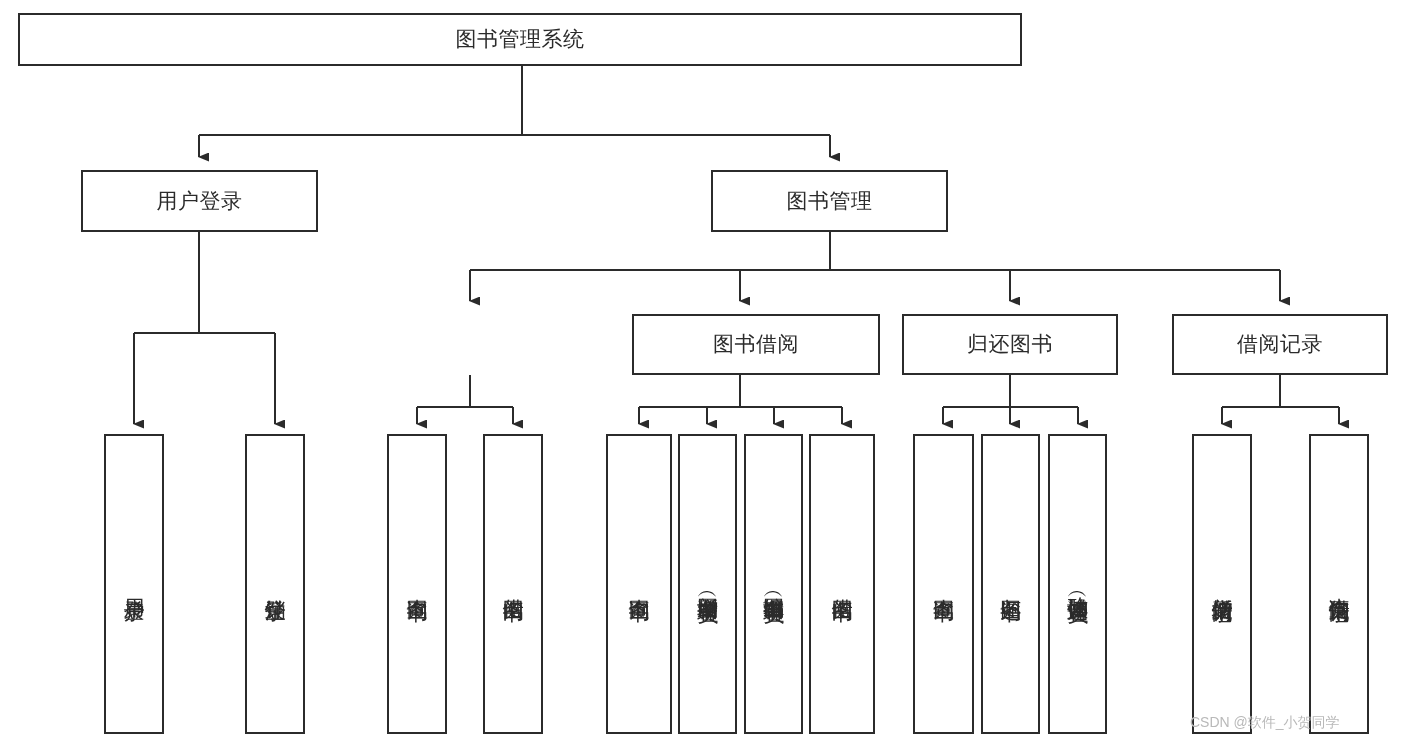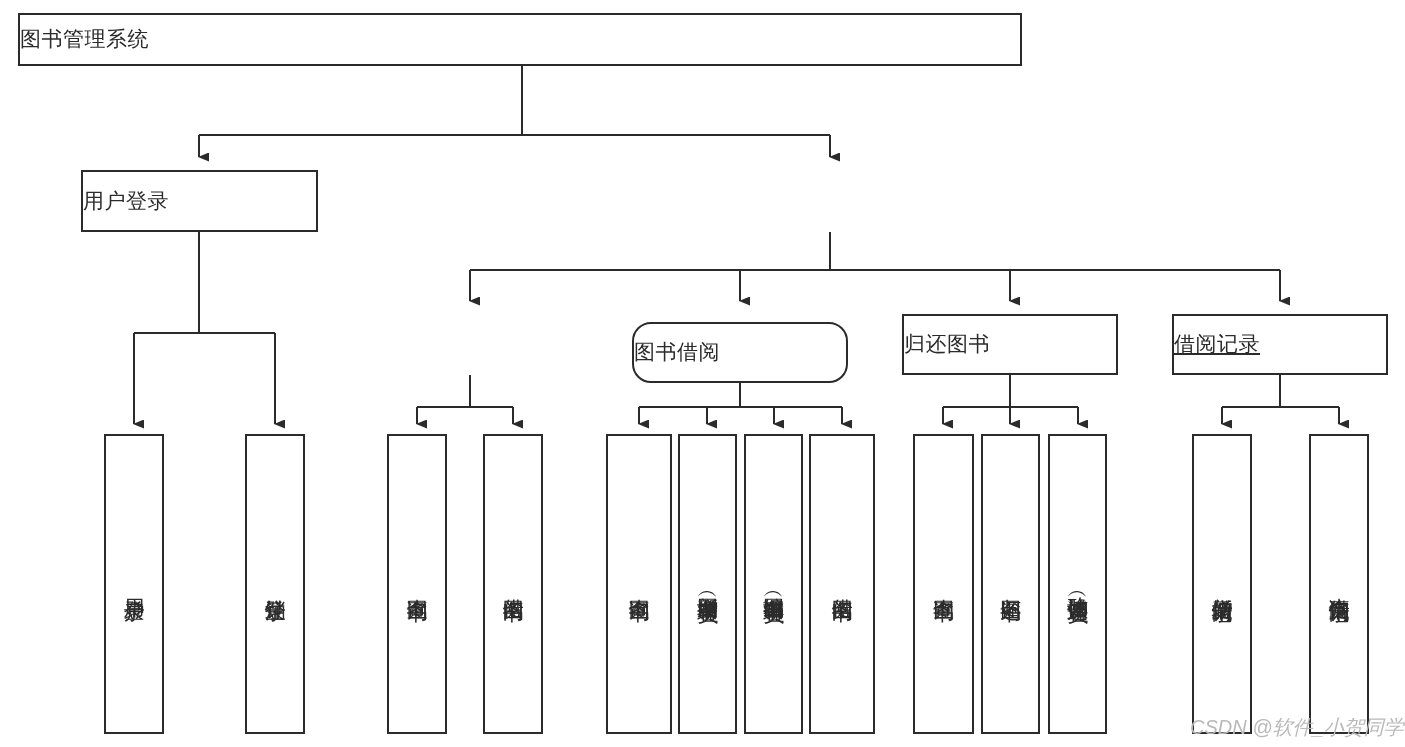--- a/index.html
+++ b/index.html
@@ -26,20 +26,21 @@
     width: 1405px;
     height: 747px;
   }
   .node {
     position: absolute;
     box-sizing: border-box;
     background: #ffffff;
     border: 2px solid #2b2b2b;
     display: flex;
     align-items: center;
+    justify-content: center;
     color: #2b2b2b;
   }
   .node-label {
     display: block;
     text-align: center;
     line-height: 1.18;
     letter-spacing: 0.5px;
     color: #2b2b2b;
     font-weight: 400;
   }
@@ -59,24 +60,23 @@
     white-space: nowrap;
   }
   .node.root .node-label { font-size: 21px; }
   .node.lvl1 .node-label { font-size: 21px; }
   .node.lvl2 .node-label { font-size: 21px; }
   .node.leaf .node-label { font-size: 21px; }
 
   .watermark {
     position: absolute;
     color: #b9b9b9;
-    font-size: 20px;
+    font-size: 14px;
     white-space: nowrap;
     user-select: none;
-    font-style: italic;
   }
 </style>
 </head>
 <body>
 
 <div id="diagram-root">
 
   <svg class="edges" viewBox="0 0 1405 747" xmlns="http://www.w3.org/2000/svg">
     <defs>
       <marker id="arrowhead" markerWidth="9" markerHeight="11" refX="4.5" refY="10" orient="auto" markerUnits="userSpaceOnUse">
@@ -128,31 +128,34 @@
   </svg>
 
   <div class="node horiz root" style="left:18px; top:13px; width:1004px; height:53px;">
     <span class="node-label">图书管理系统</span>
   </div>
 
   <div class="node horiz lvl1" style="left:81px; top:170px; width:237px; height:62px;">
     <span class="node-label">用户登录</span>
   </div>
 
-
-
-  <div class="node horiz lvl2" style="left:632px; top:322px; width:216px; height:61px;border-radius:19px;">
+  <div class="node horiz lvl1" style="left:711px; top:170px; width:237px; height:62px;">
+    <span class="node-label">图书管理</span>
+  </div>
+
+
+  <div class="node horiz lvl2" style="left:632px; top:314px; width:248px; height:61px;">
     <span class="node-label">图书借阅</span>
   </div>
 
   <div class="node horiz lvl2" style="left:902px; top:314px; width:216px; height:61px;">
     <span class="node-label">归还图书</span>
   </div>
 
-  <div class="node horiz lvl2" style="left:1172px; top:314px; width:216px; height:61px;text-decoration:underline;">
+  <div class="node horiz lvl2" style="left:1172px; top:314px; width:216px; height:61px;">
     <span class="node-label">借阅记录</span>
   </div>
 
   <div class="node vert leaf" style="left:104px; top:434px; width:60px; height:300px;">
     <span class="node-label">用户登录</span>
   </div>
 
   <div class="node vert leaf" style="left:245px; top:434px; width:60px; height:300px;">
     <span class="node-label">注销登录</span>
   </div>

